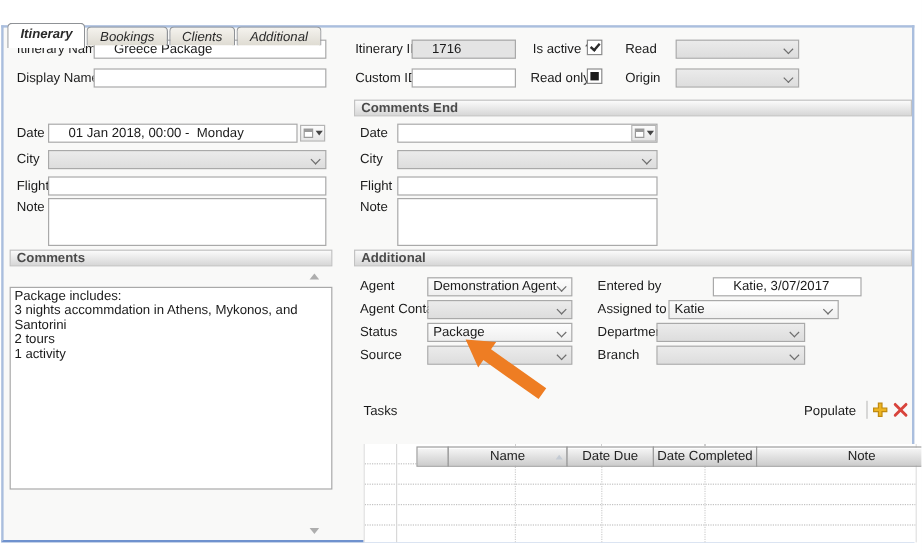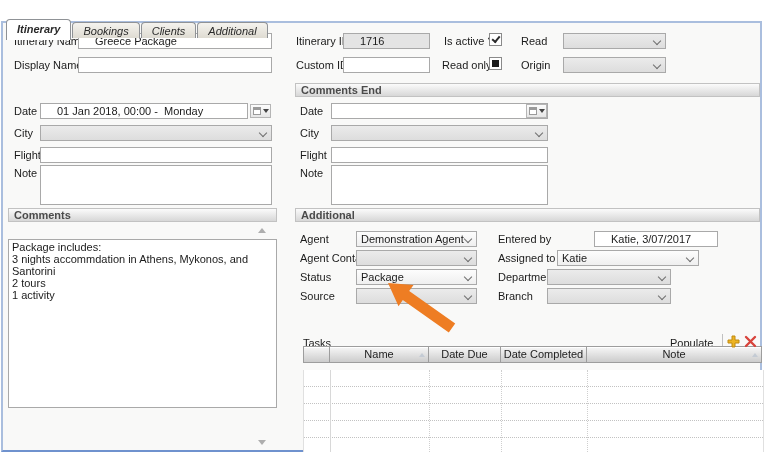--- a/index.html
+++ b/index.html
@@ -33,22 +33,22 @@
   .ta{position:absolute;box-sizing:border-box;border:1px solid #a9a9a9;background:#fff;resize:none;
       font-family:"Liberation Sans",sans-serif;font-size:11px;color:#1b1b1b;padding:1px 3px;overflow:hidden;z-index:3;}
   .dpbtn{position:absolute;box-sizing:border-box;height:14px;width:21px;background:linear-gradient(#fcfcfc,#e6e6e6);
       border:1px solid #b5b5b5;display:flex;align-items:center;justify-content:center;gap:2px;z-index:4;}
   .cal{width:8px;height:8px;box-sizing:border-box;border:1px solid #9a9a9a;border-top:3px solid #9a9a9a;background:#fff;}
   .dtri{width:0;height:0;border-left:3px solid transparent;border-right:3px solid transparent;border-top:4px solid #444;}
   .scr{position:absolute;width:0;height:0;border-left:4px solid transparent;border-right:4px solid transparent;z-index:5;}
   .scr.up{border-bottom:5px solid #aeaeae;}
   .scr.down{border-top:5px solid #aeaeae;}
   
-  .th{position:absolute;box-sizing:border-box;height:17px;top:346px;background:linear-gradient(#f7f7f7,#cccccc);
-      border:1px solid #9d9d9d;box-shadow:inset 0 1px 0 #ffffff;text-align:center;line-height:15px;color:#222;z-index:3;}
+  .th{position:absolute;box-sizing:border-box;height:17px;top:372px;background:linear-gradient(#f7f7f7,#cccccc);
+      border:1px solid #9d9d9d;box-shadow:inset 0 1px 0 #ffffff;text-align:center;line-height:15px;color:#222;z-index:3;margin-left:44px;}
   .sort{position:absolute;right:3px;top:6px;width:0;height:0;border-left:3px solid transparent;
       border-right:3px solid transparent;border-bottom:4px solid #c4cbd4;}
   .tbody{position:absolute;left:303px;top:370px;width:459px;height:82px;background:#fff;
       border-left:1px solid #e0e0e0;border-right:1px solid #e0e0e0;overflow:hidden;z-index:2;}
   .trow{box-sizing:border-box;height:17px;border-bottom:1px dotted #c2c2c2;}
   .vline{position:absolute;top:0;bottom:0;width:0;border-left:1px dotted #cfcfcf;}
   .vline.solid{border-left:1px solid #d8d8d8;}
   .toolbar-div{position:absolute;width:1px;height:15px;background:#c0c0c0;z-index:3;}
   .populate{position:absolute;line-height:14px;z-index:3;cursor:default;}
   .icon-btn{position:absolute;z-index:4;}

